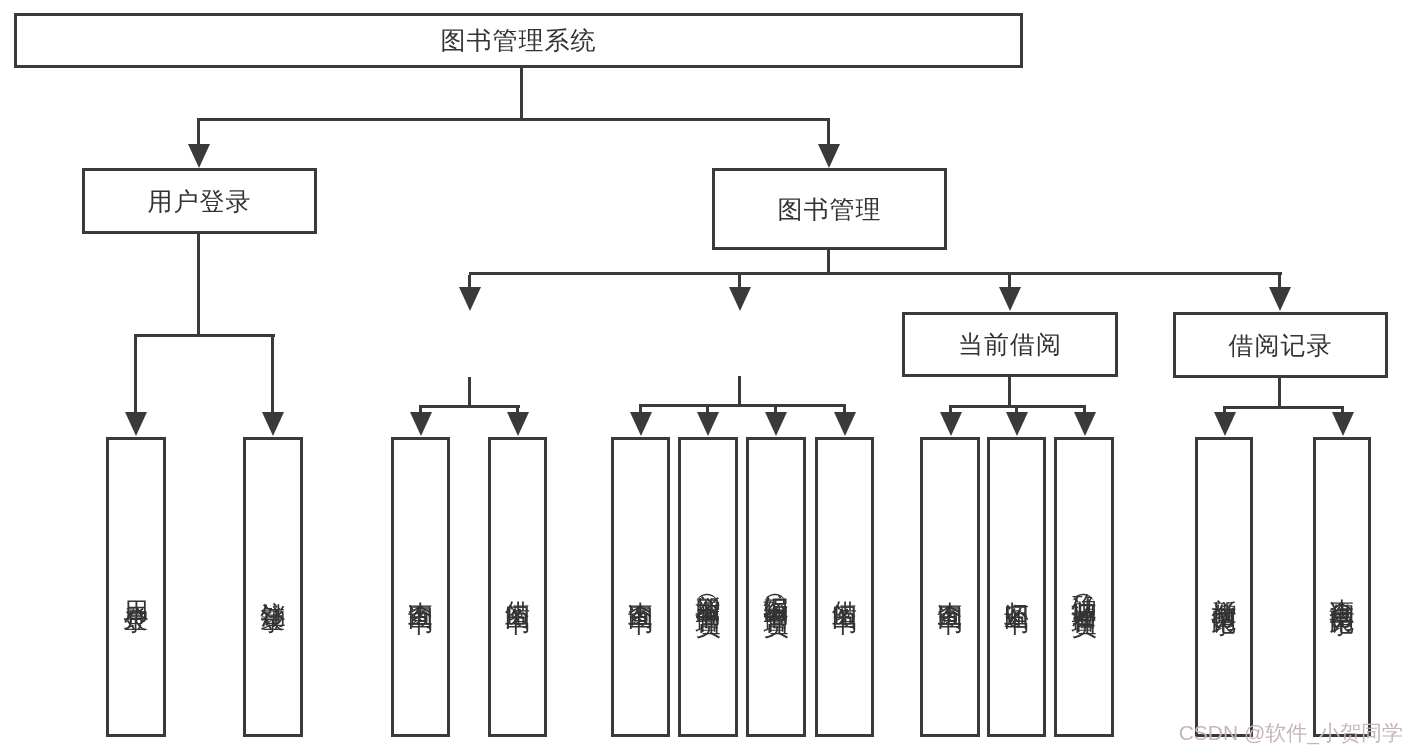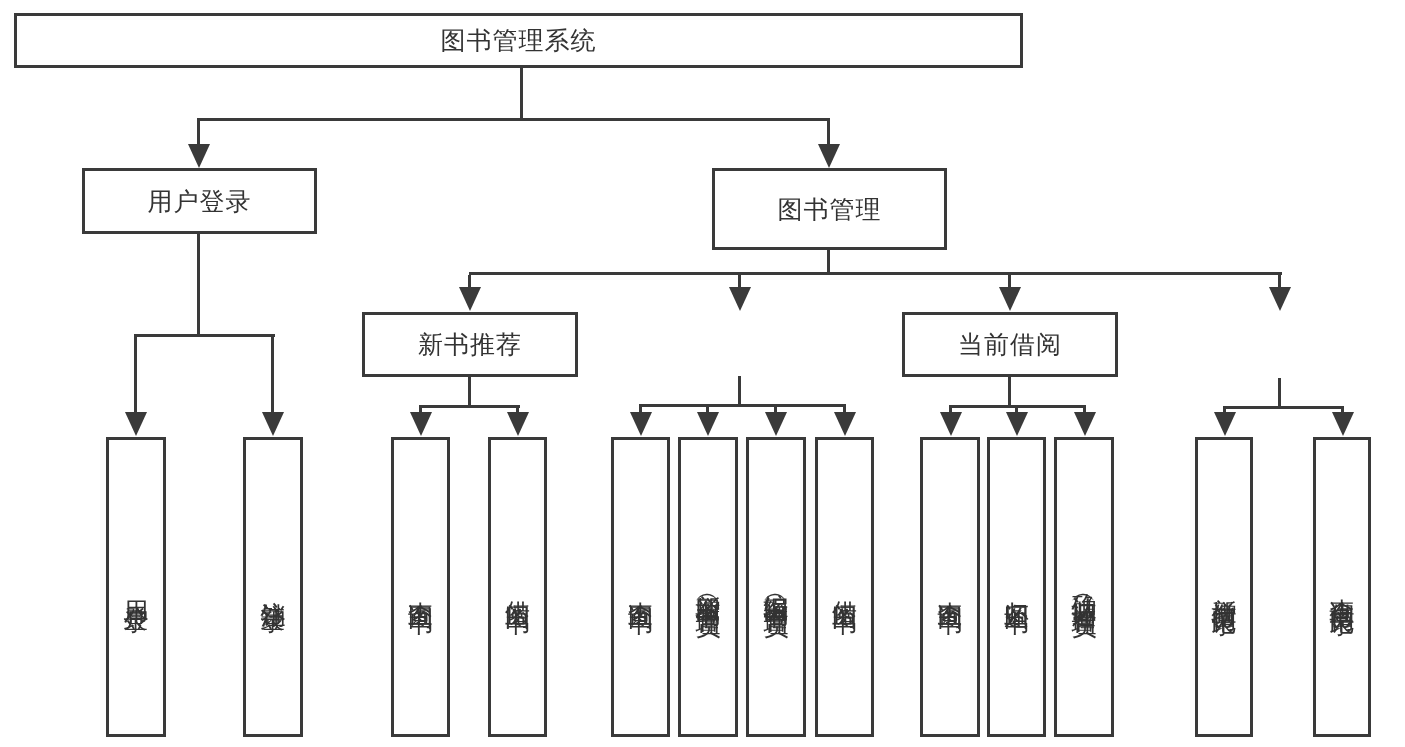--- a/index.html
+++ b/index.html
@@ -135,35 +135,36 @@
   <div class="vline" style="left:1223px;top:409px;height:5px"></div>
   <div class="arrow" style="left:1213.5px;top:412px"></div>
   <div class="vline" style="left:1341px;top:409px;height:5px"></div>
   <div class="arrow" style="left:1331.5px;top:412px"></div>
 
   <div class="box hbox" style="left:14px;top:13px;width:1009px;height:55px">图书管理系统</div>
 
   <div class="box hbox" style="left:82px;top:168px;width:235px;height:66px">用户登录</div>
   <div class="box hbox" style="left:712px;top:168px;width:235px;height:82px">图书管理</div>
 
-  <div class="box hbox" style="left:362px;top:312px;width:216px;height:65px">新书推荐</div>
   <div class="box hbox" style="left:902px;top:312px;width:216px;height:65px">当前借阅</div>
+  <div class="box hbox" style="left:1173px;top:312px;width:215px;height:66px">借阅记录</div>
 
   <div class="box vbox" style="left:106px;width:60px">用户登录</div>
   <div class="box vbox" style="left:243px;width:60px">注销登录</div>
 
   <div class="box vbox" style="left:391px;width:59px">查询图书</div>
   <div class="box vbox" style="left:488px;width:59px">借阅图书</div>
 
   <div class="box vbox" style="left:611px;width:59px">查询图书</div>
   <div class="box vbox" style="left:678px;width:60px">新增图书（管理员）</div>
   <div class="box vbox" style="left:746px;width:60px">编辑图书（管理员）</div>
   <div class="box vbox" style="left:815px;width:59px">借阅图书</div>
 
   <div class="box vbox" style="left:920px;width:60px">查询图书</div>
   <div class="box vbox" style="left:987px;width:59px">归还图书</div>
   <div class="box vbox" style="left:1054px;width:60px">确认归还（管理员）</div>
 
   <div class="box vbox" style="left:1195px;width:58px">新增借阅记录</div>
   <div class="box vbox" style="left:1313px;width:58px">查询借阅记录</div>
 
+  <div class="watermark">CSDN @软件_小贺同学</div>
 
 </div>
 
 </body></html>

